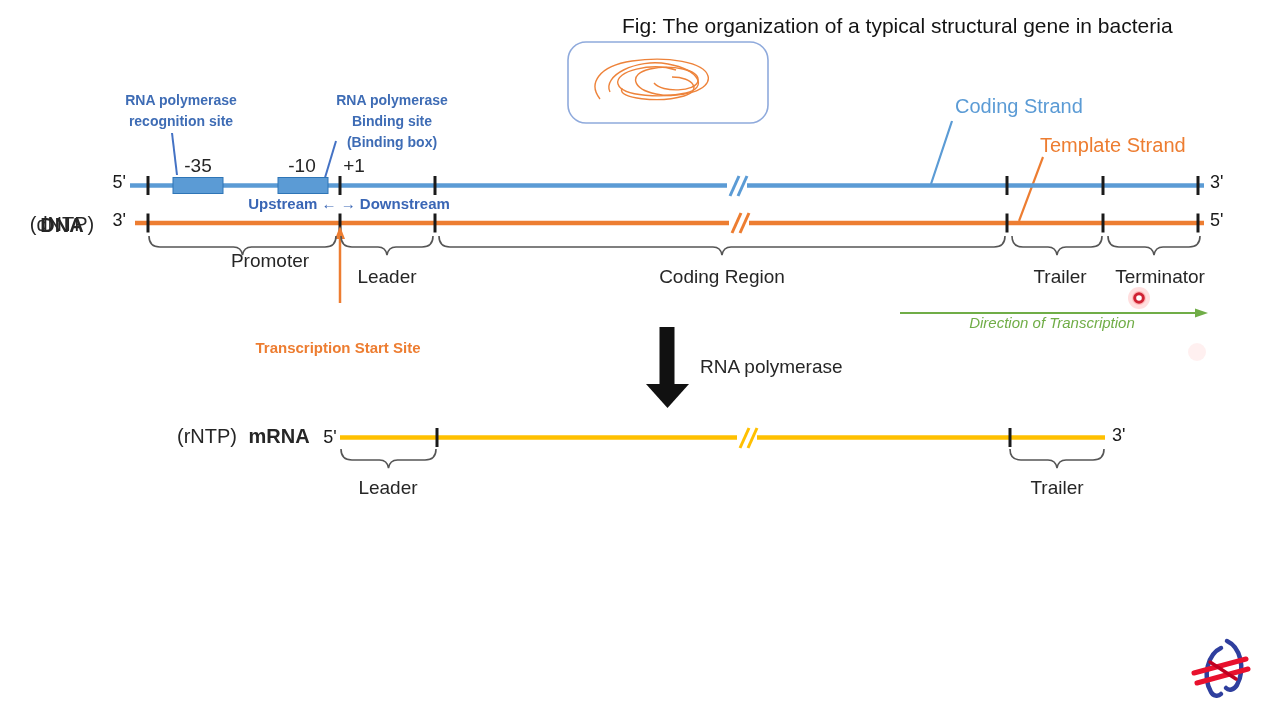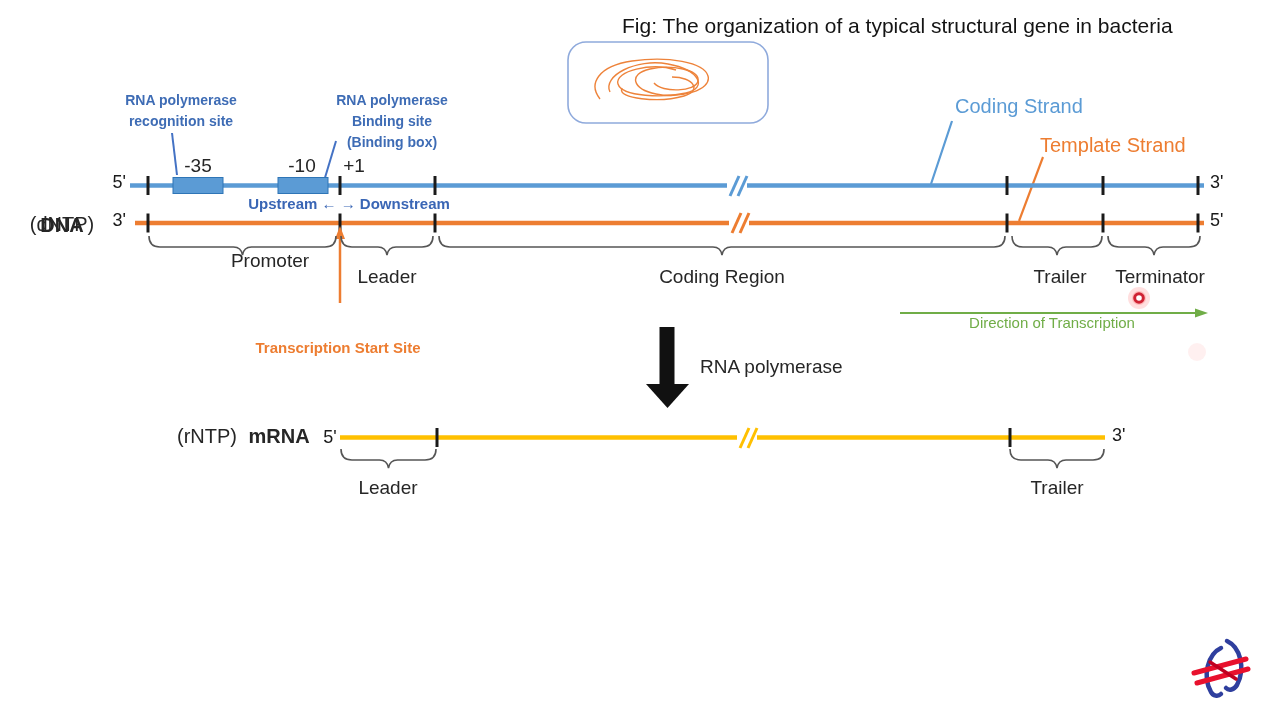--- a/index.html
+++ b/index.html
@@ -12,21 +12,21 @@
   .t21{font-size:21px;color:#141414;}
   .t20{font-size:20px;}
   .t19{font-size:19px;}
   .t18{font-size:18px;color:#1a1a1a;}
   .b{font-weight:bold;margin-top:24px;}
   .blue-sm{font-size:14px;font-weight:bold;color:#3E6CB5;line-height:21px;}
   .blue-md{font-size:15px;font-weight:bold;color:#3A66B5;}
   .coding-col{color:#5B9BD5;}
   .template-col{color:#ED7D31;}
   .orange-sm{font-size:15px;font-weight:bold;color:#ED7D31;}
-  .green-sm{font-size:15px;color:#70AD47;}
+  .green-sm{font-size:15px;color:#70AD47;font-style:italic;}
 </style>
 </head>
 <body>
 
 <div class="stage">
 
   <svg width="1280" height="720" viewBox="0 0 1280 720">
 
     <g>
       <rect x="568" y="42" width="200" height="81" rx="18" fill="#ffffff" stroke="#8FAADC" stroke-width="1.6"></rect>

